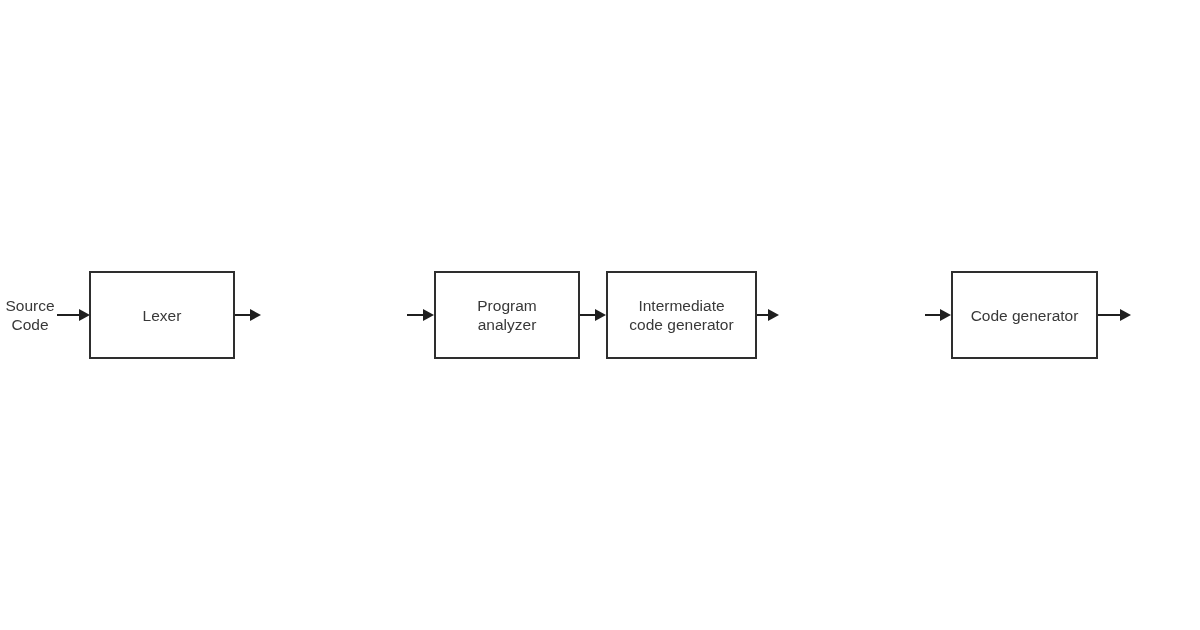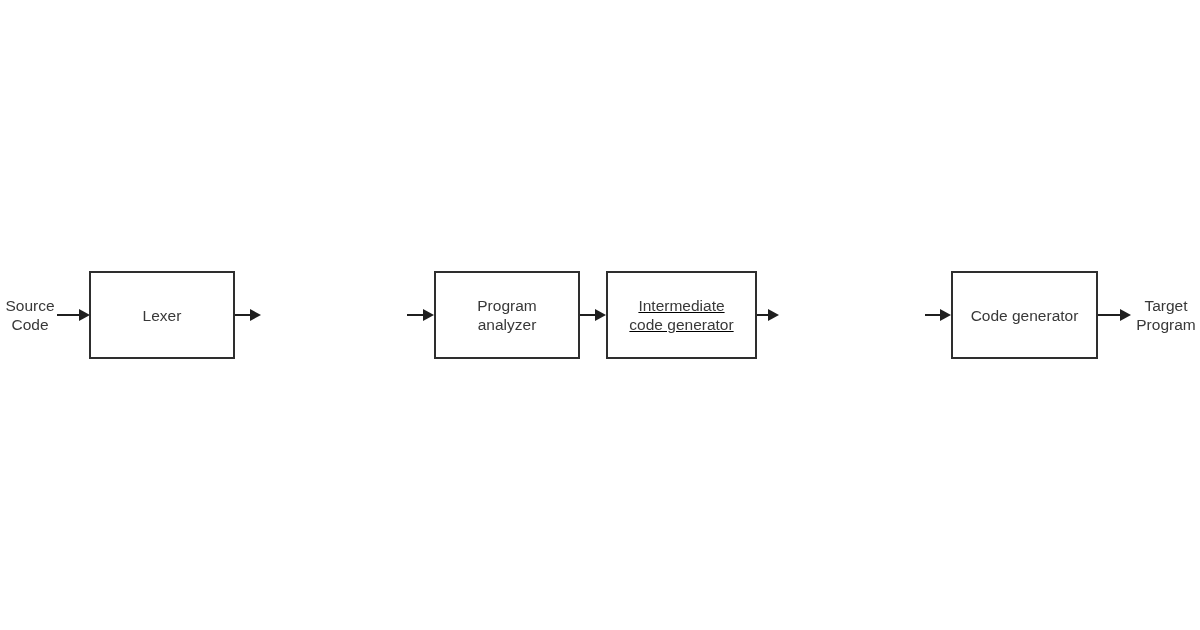--- a/index.html
+++ b/index.html
@@ -30,21 +30,21 @@
   .stage-label, .edge-label {
     color: var(--text);
     font-size: 15.5px;
     line-height: 19px;
     text-align: center;
     white-space: pre-line;
   }
   .b0 { left: 89px;  width: 146px; }
   .b1 { left: 261px; width: 146px; }
   .b2 { left: 434px; width: 146px; }
-  .b3 { left: 606px; width: 151px; text-decoration: underline; }
+  .b3 { left: 606px; width: 151px; }
   .b4 { left: 779px; width: 146px; }
   .b5 { left: 951px; width: 147px; }
 
   .edge-label-wrap {
     position: absolute;
     top: 271px;
     height: 88px;
     display: flex;
     align-items: center;
     justify-content: center;
@@ -133,18 +133,14 @@
 
   <div class="stage-box b5">
     <span class="stage-label">Code generator</span>
   </div>
 
   <div class="flow-arrow a6">
     <span class="arrow-line"></span>
     <span class="arrow-head"></span>
   </div>
 
-  <div class="edge-label-wrap tgt">
-    <span class="edge-label">Target
-Program</span>
-  </div>
 
 </div>
 
 </body></html>

